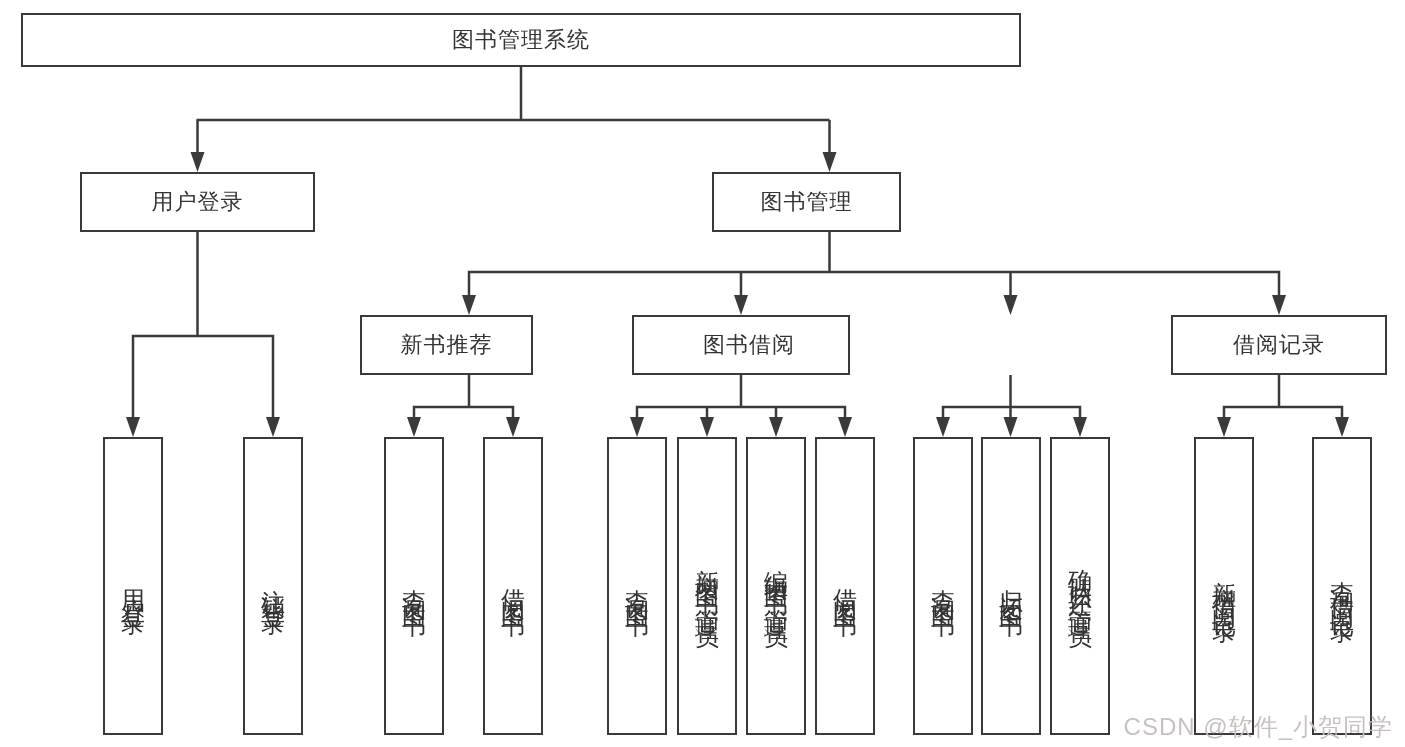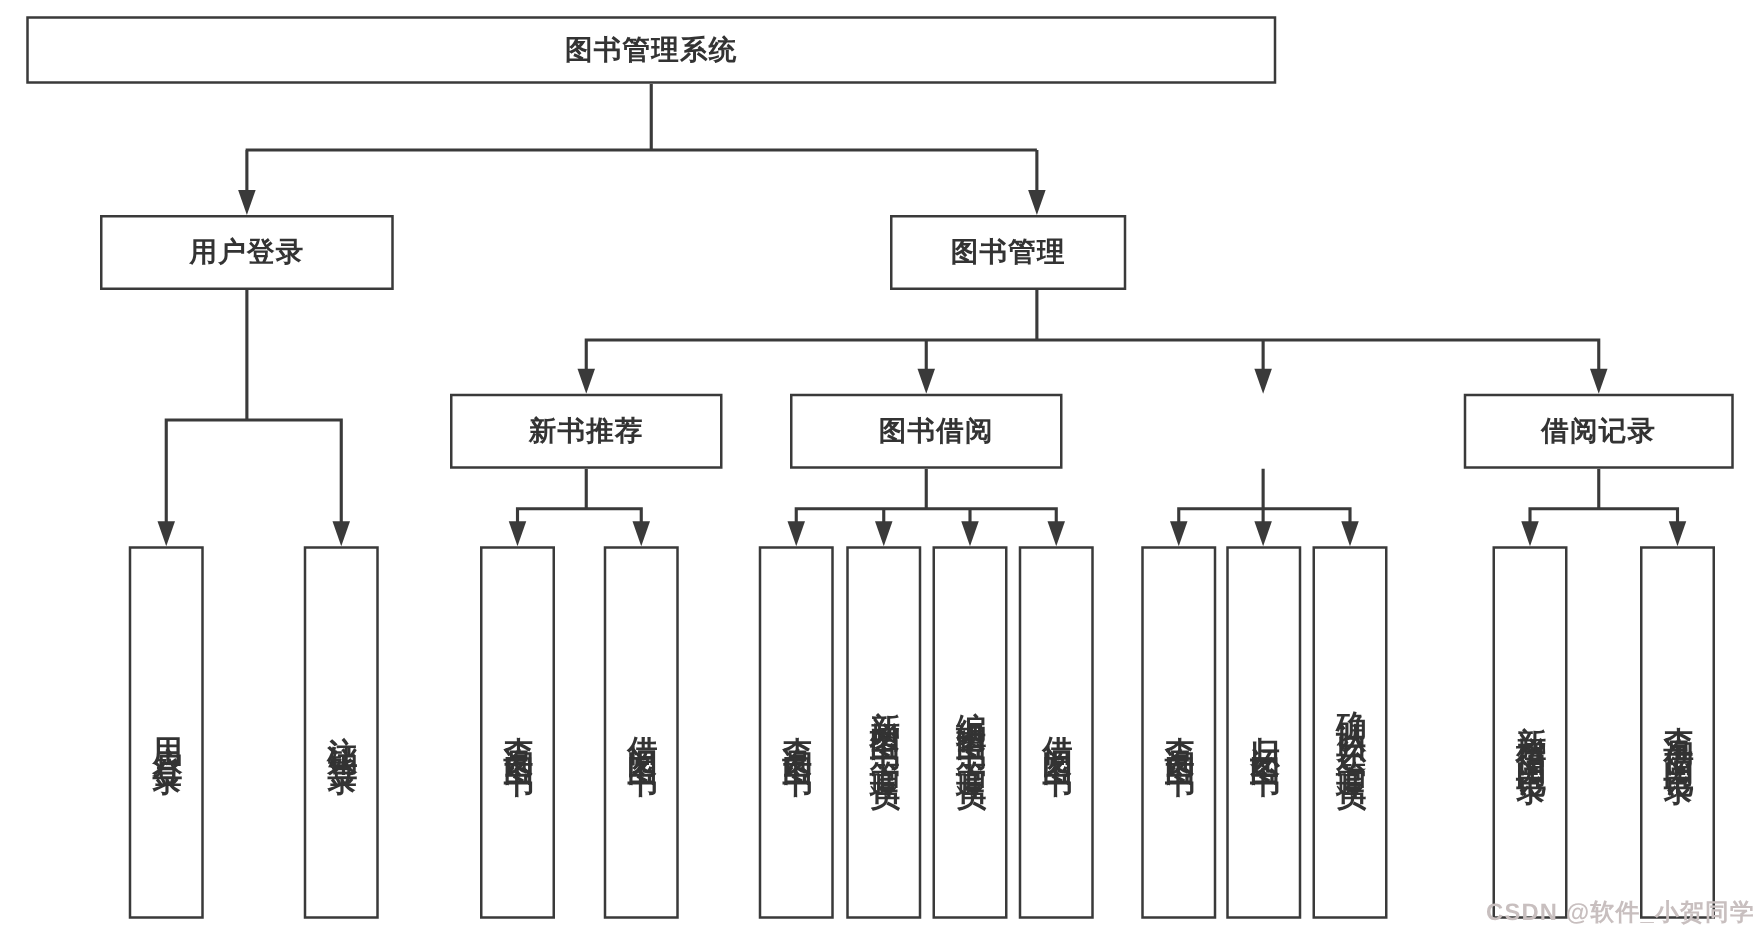--- a/index.html
+++ b/index.html
@@ -8,21 +8,20 @@
     --watermark:#c8bfbf;
     --bg:#ffffff;
   }
   html,body{margin:0;padding:0;background:var(--bg);}
   body{font-family:"Liberation Sans", sans-serif;}
   .canvas{
     position:relative;
     width:1405px;height:747px;
     background:var(--bg);
     overflow:hidden;
-    font-weight:bold;
   }
   .connectors{
     position:absolute;left:0;top:0;width:1405px;height:747px;
   }
   .connectors path{stroke:var(--line);stroke-width:2.5;fill:none;}
   .connectors polygon{fill:var(--line);stroke:none;}
   .node{
     position:absolute;
     box-sizing:border-box;
     border:2.5px solid var(--line);
@@ -35,22 +34,22 @@
   .leaf span{
     writing-mode:vertical-rl;
     text-orientation:mixed;
     font-size:24px;
     letter-spacing:8px;
     line-height:1;
     color:var(--text);
   }
   .watermark{
     position:absolute;
-    right:1px;bottom:4px;
-    font-size:19px;
+    right:12px;bottom:4px;
+    font-size:24px;
     color:var(--watermark);
     letter-spacing:1px;
     white-space:nowrap;
   }
 </style>
 </head>
 <body>
 
 <div class="canvas">
 
@@ -88,21 +87,21 @@
     <path d="M1279 375 V407 M1222.75 407 H1343.25 M1224 407 V423 M1342 407 V423"></path>
     <polygon points="1217,417 1231,417 1224,437"></polygon>
     <polygon points="1335,417 1349,417 1342,437"></polygon>
   </svg>
 
   <div class="node" style="left:21px;top:13px;width:1000px;height:54px;">图书管理系统</div>
 
   <div class="node" style="left:80px;top:172px;width:235px;height:60px;">用户登录</div>
   <div class="node" style="left:712px;top:172px;width:189px;height:60px;">图书管理</div>
 
-  <div class="node" style="left:360px;top:315px;width:218px;height:60px;">新书推荐</div>
+  <div class="node" style="left:360px;top:315px;width:173px;height:60px;">新书推荐</div>
   <div class="node" style="left:632px;top:315px;width:218px;height:60px;padding-left:16px;">图书借阅</div>
   <div class="node" style="left:1171px;top:315px;width:216px;height:60px;">借阅记录</div>
 
   <div class="node leaf" style="left:103px;top:437px;width:60px;height:298px;">
     <span>用户登录</span>
   </div>
   <div class="node leaf" style="left:243px;top:437px;width:60px;height:298px;">
     <span>注销登录</span>
   </div>
 

